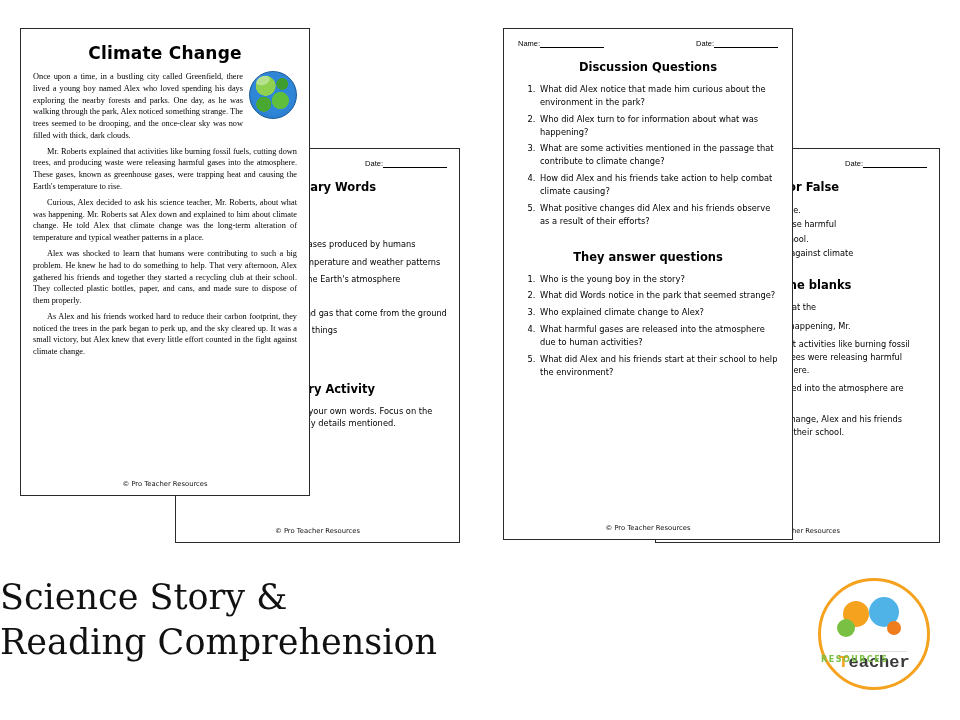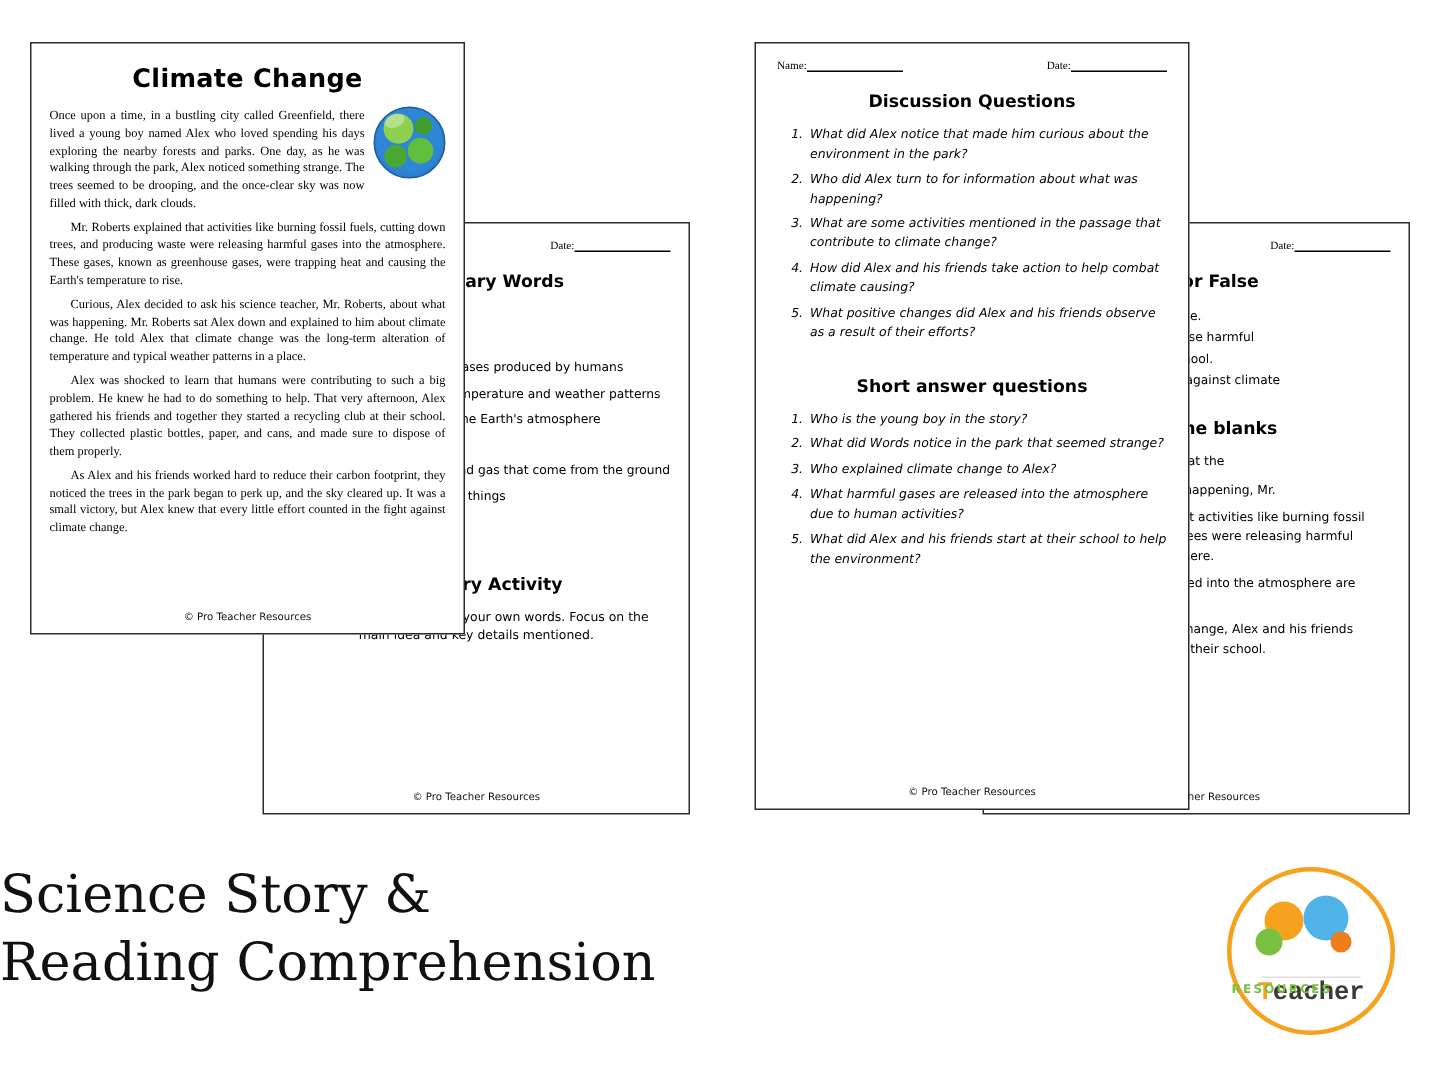--- a/index.html
+++ b/index.html
@@ -29,21 +29,21 @@
     border: 1px solid #2b2b2b;
     box-sizing: border-box;
     overflow: hidden;
   }
 
   
   #sheet-story {
     left: 20px;
     top: 28px;
     width: 290px;
-    height: 395px;
+    height: 468px;
     padding: 10px 12px;
     z-index: 6;
   }
   #sheet-story .doc-title {
     text-align: center;
     font-family: "DejaVu Sans", sans-serif;
     font-size: 17px;
     font-weight: bold;
     margin: 4px 0 8px 0;
     letter-spacing: .2px;
@@ -89,21 +89,21 @@
     left: 175px;
     top: 148px;
     width: 285px;
     height: 395px;
     padding: 10px 12px;
     z-index: 5;
   }
   .name-date-row {
     display: flex;
     justify-content: space-between;
-    font-family: Liberation Serif, serif;
+    font-family: Liberation Sans, sans-serif;
     font-size: 7.5px;
     margin-bottom: 12px;
   }
   .name-date-row .fld { white-space: nowrap; }
   .name-date-row .fld .line {
     display: inline-block;
     border-bottom: 1px solid #000;
     width: 64px;
     height: 8px;
     vertical-align: bottom;
@@ -114,21 +114,20 @@
     font-size: 11.5px;
     font-weight: bold;
     margin: 2px 0 9px 0;
   }
   ol.qlist, ul.plain {
     margin: 0 0 10px 0;
     padding-left: 20px;
     font-family: "DejaVu Sans", sans-serif;
     font-size: 8.2px;
     line-height: 1.55;
-    font-style: italic;
   }
   ol.qlist li { margin-bottom: 4px; padding-left: 2px; }
   .vocab-list {
     list-style: decimal;
     margin: 0;
     padding-left: 20px;
     font-family: "DejaVu Sans", sans-serif;
     font-size: 8.2px;
     line-height: 1.85;
   }
@@ -312,21 +311,21 @@
       </span>
     </div>
     <div class="sec-title">Discussion Questions</div>
     <ol class="qlist">
       <li>What did Alex notice that made him curious about the environment in the park?</li>
       <li>Who did Alex turn to for information about what was happening?</li>
       <li>What are some activities mentioned in the passage that contribute to climate change?</li>
       <li>How did Alex and his friends take action to help combat climate causing?</li>
       <li>What positive changes did Alex and his friends observe as a result of their efforts?</li>
     </ol>
-    <div class="sec-title" style="margin-top:22px">Short answer questions</div>
+    <div class="sec-title" style="margin-top:22px">They answer questions</div>
     <ol class="qlist">
       <li>Who is the young boy in the story?</li>
       <li>What did Words notice in the park that seemed strange?</li>
       <li>Who explained climate change to Alex?</li>
       <li>What harmful gases are released into the atmosphere due to human activities?</li>
       <li>What did Alex and his friends start at their school to help the environment?</li>
     </ol>
     <div class="footer-credit">© Pro Teacher Resources</div>
   </div>
 

